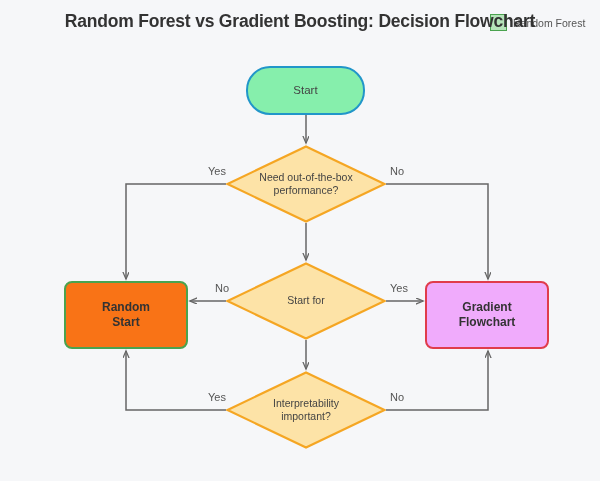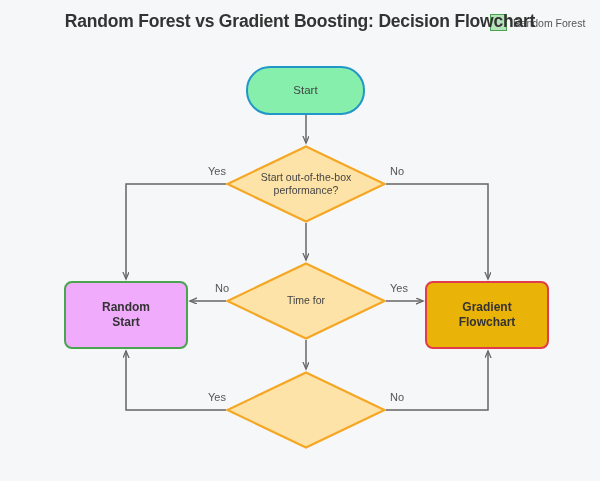--- a/index.html
+++ b/index.html
@@ -101,27 +101,27 @@
     border-style: solid;
   }
   .outcome .node-label {
     font-size: 12px;
     font-weight: bold;
     color: #333333;
   }
   #node-rf {
     left: 64px;
     top: 281px;
-    background: #f0abfc;
+    background: #f97316;
     border-color: #4aa34f;
   }
   #node-gb {
     left: 425px;
     top: 281px;
-    background: #eab308;
+    background: #f0abfc;
     border-color: #e03c4c;
   }
   
   .diamond {
     width: 160px;
     height: 78px;
     left: 226px;
   }
   .diamond .shape {
     position: absolute;
@@ -183,38 +183,42 @@
 
   <div class="node" id="node-start">
     <span class="node-label">Start</span>
   </div>
 
   <div class="node diamond" id="node-d1">
     <svg class="shape" viewBox="0 0 160 78" preserveAspectRatio="none">
       <polygon points="80,1.5 158.5,39 80,76.5 1.5,39" fill="#fde3a7" stroke="#f5a623" stroke-width="2.2"></polygon>
     </svg>
     <span class="node-label">
-      <span>Start out-of-the-box</span><br>
+      <span>Need out-of-the-box</span><br>
       <span>performance?</span>
     </span>
   </div>
 
   <div class="node diamond" id="node-d2">
     <svg class="shape" viewBox="0 0 160 78" preserveAspectRatio="none">
       <polygon points="80,1.5 158.5,39 80,76.5 1.5,39" fill="#fde3a7" stroke="#f5a623" stroke-width="2.2"></polygon>
     </svg>
     <span class="node-label">
-      <span>Time for</span><br>
+      <span>Start for</span><br>
     </span>
   </div>
 
   <div class="node diamond" id="node-d3">
     <svg class="shape" viewBox="0 0 160 78" preserveAspectRatio="none">
       <polygon points="80,1.5 158.5,39 80,76.5 1.5,39" fill="#fde3a7" stroke="#f5a623" stroke-width="2.2"></polygon>
     </svg>
+    <span class="node-label">
+      <span>Interpretability</span><br>
+      <span>important?</span>
+    </span>
   </div>
 
   <div class="node outcome" id="node-rf">
     <span class="node-label">
       <span>Random</span><br>
       <span>Start</span>
     </span>
   </div>
 
   <div class="node outcome" id="node-gb">

